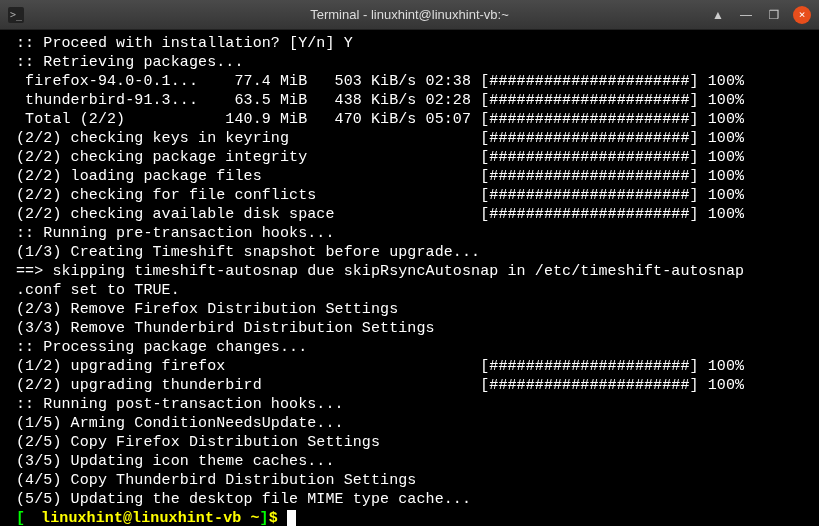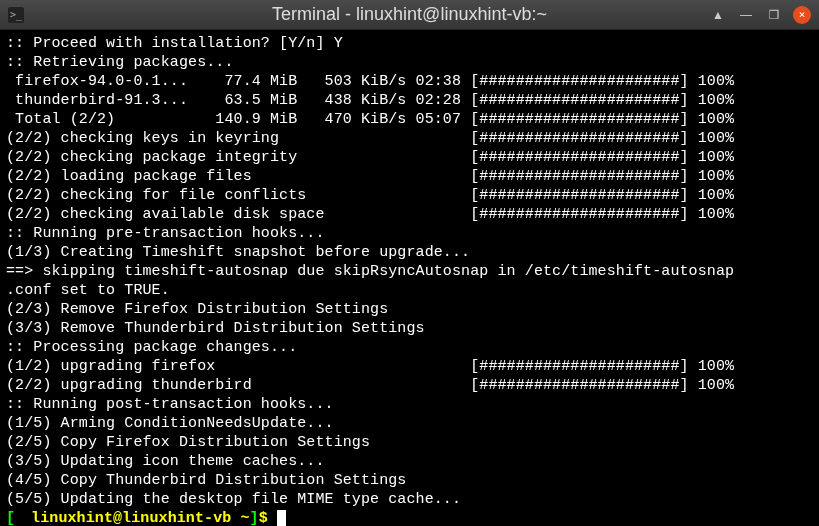--- a/index.html
+++ b/index.html
@@ -30,21 +30,21 @@
       background: #222;
       border-radius: 2px;
       display: flex;
       align-items: center;
       justify-content: center;
       color: #aaa;
       font-size: 10px;
     }
     .titlebar-center {
       color: #ddd;
-      font-size: 18px;
+      font-size: 13px;
       font-family: sans-serif;
       position: absolute;
       left: 50%;
       transform: translateX(-50%);
     }
     .titlebar-right {
       display: flex;
       align-items: center;
       gap: 10px;
     }
@@ -67,21 +67,21 @@
       display: flex;
       align-items: center;
       justify-content: center;
       color: #fff;
       font-size: 11px;
       cursor: pointer;
     }
     .terminal-body {
       background: #000;
       color: #fff;
-      padding: 4px 6px;
+      padding: 4px 16px;
       font-size: 15px;
       line-height: 19px;
       height: calc(100% - 30px);
       white-space: pre;
       overflow: hidden;
       font-family: "Consolas","Liberation Mono",monospace;
       letter-spacing: 0.1px;
     }
     .prompt .bracket { color: #00ff00; font-weight: bold; }
     .prompt .user { color: #ffff00; font-weight: bold; margin-left: 16px; }

